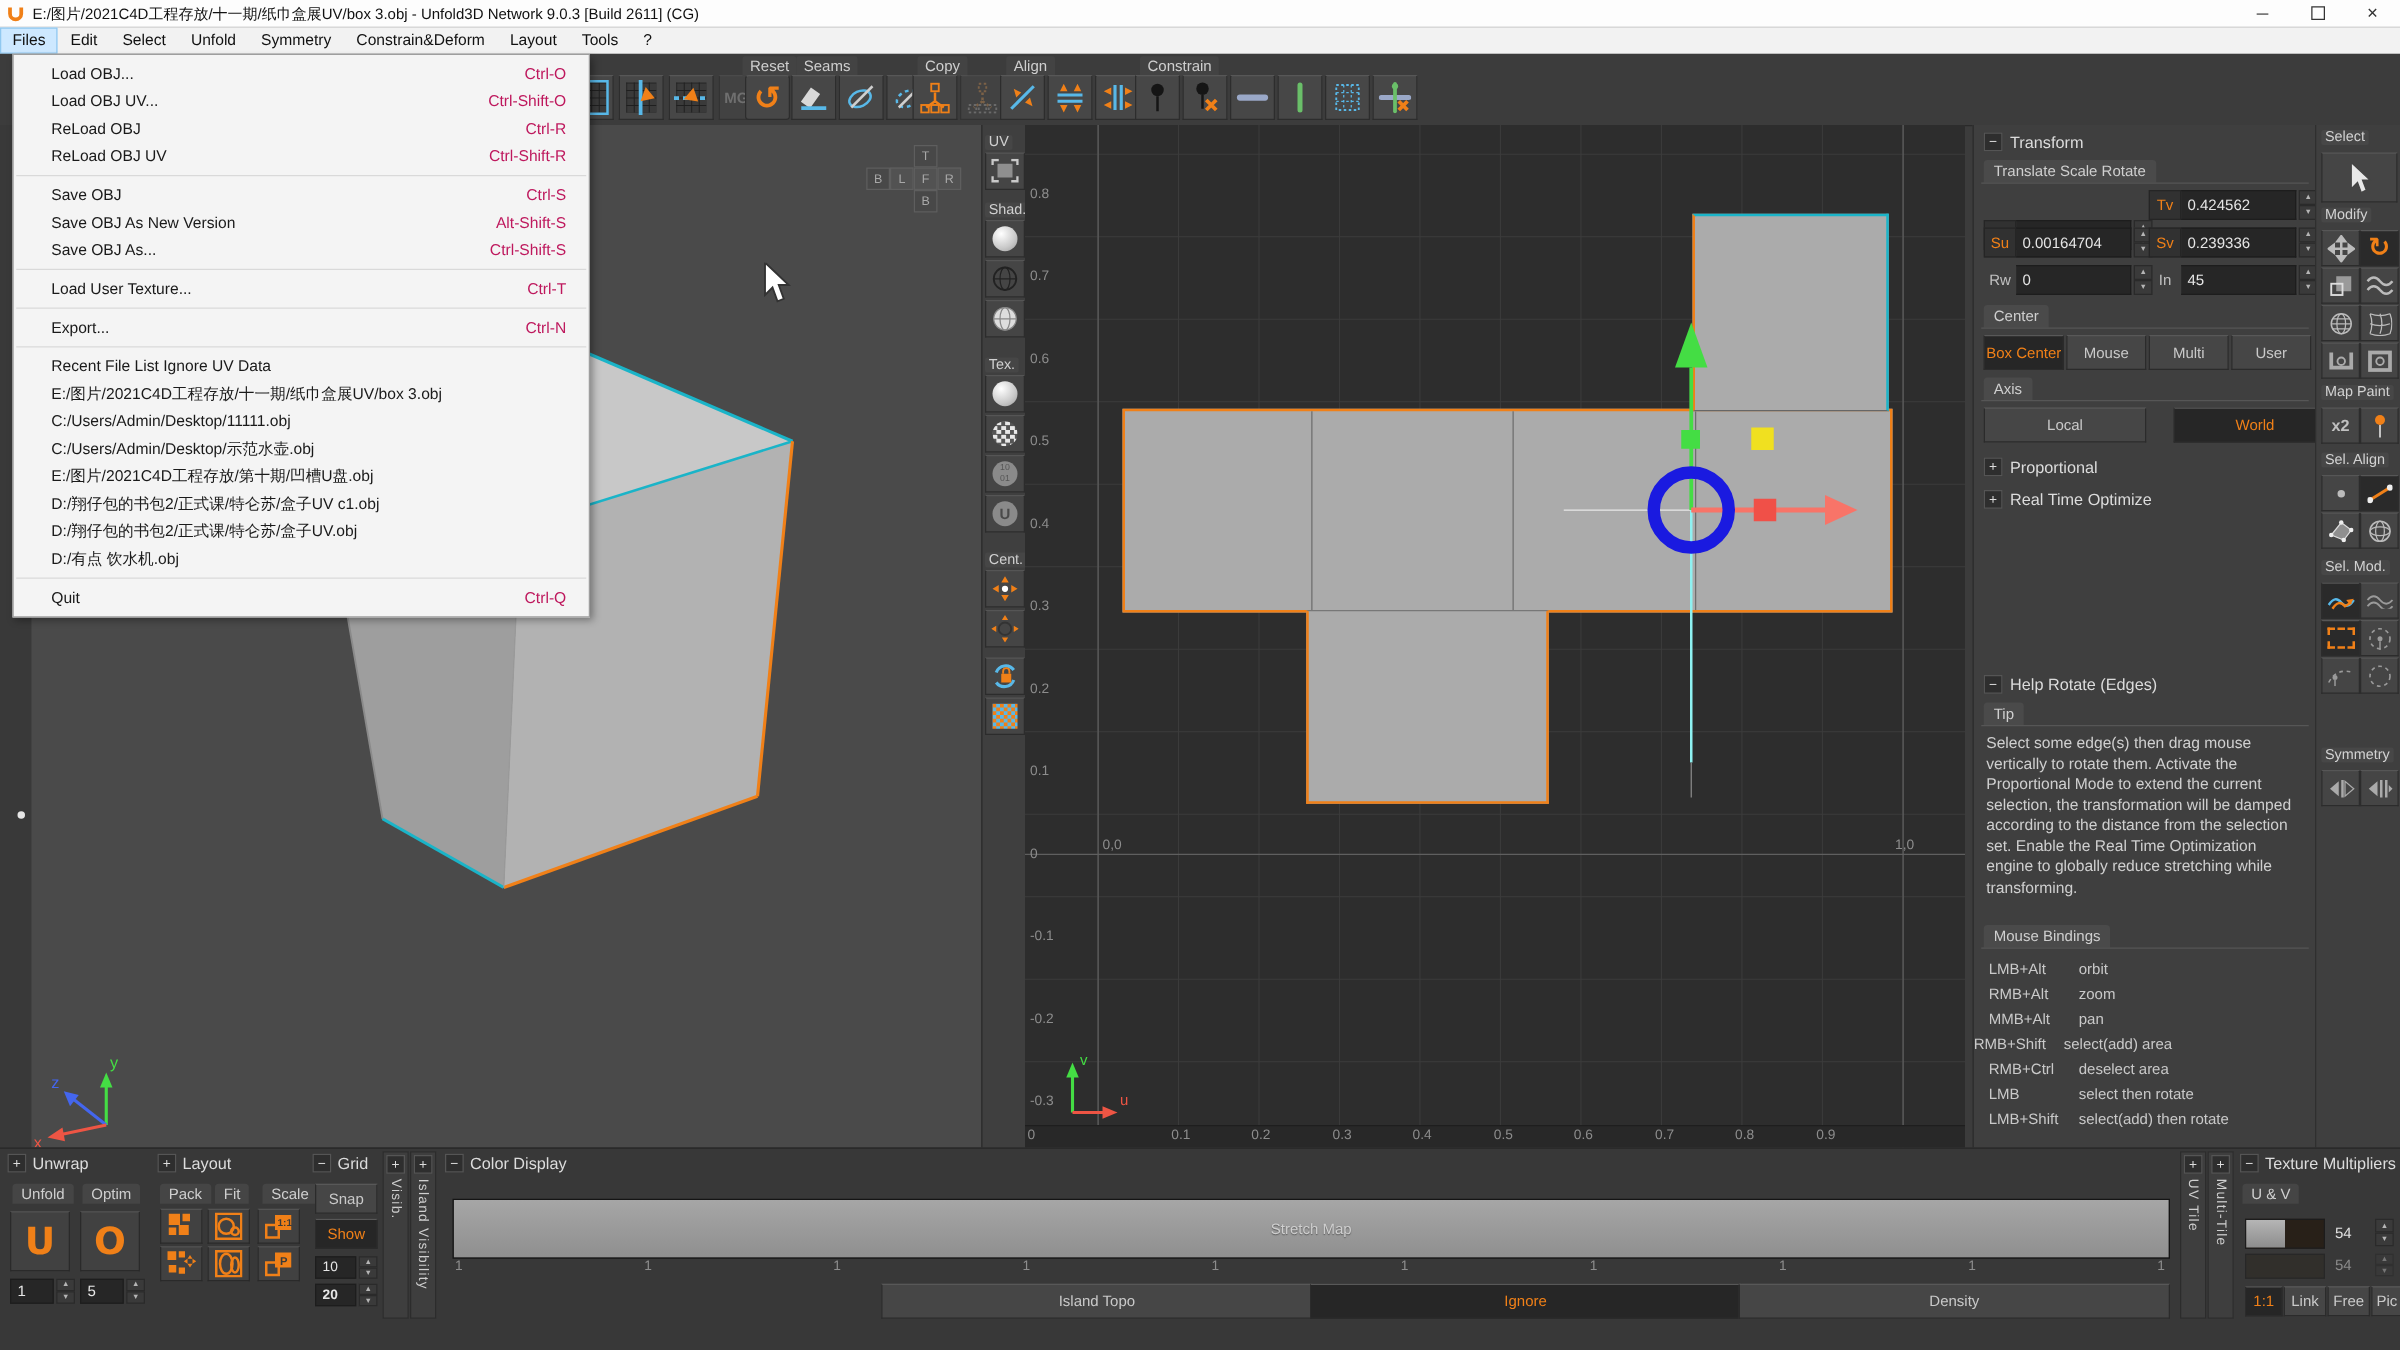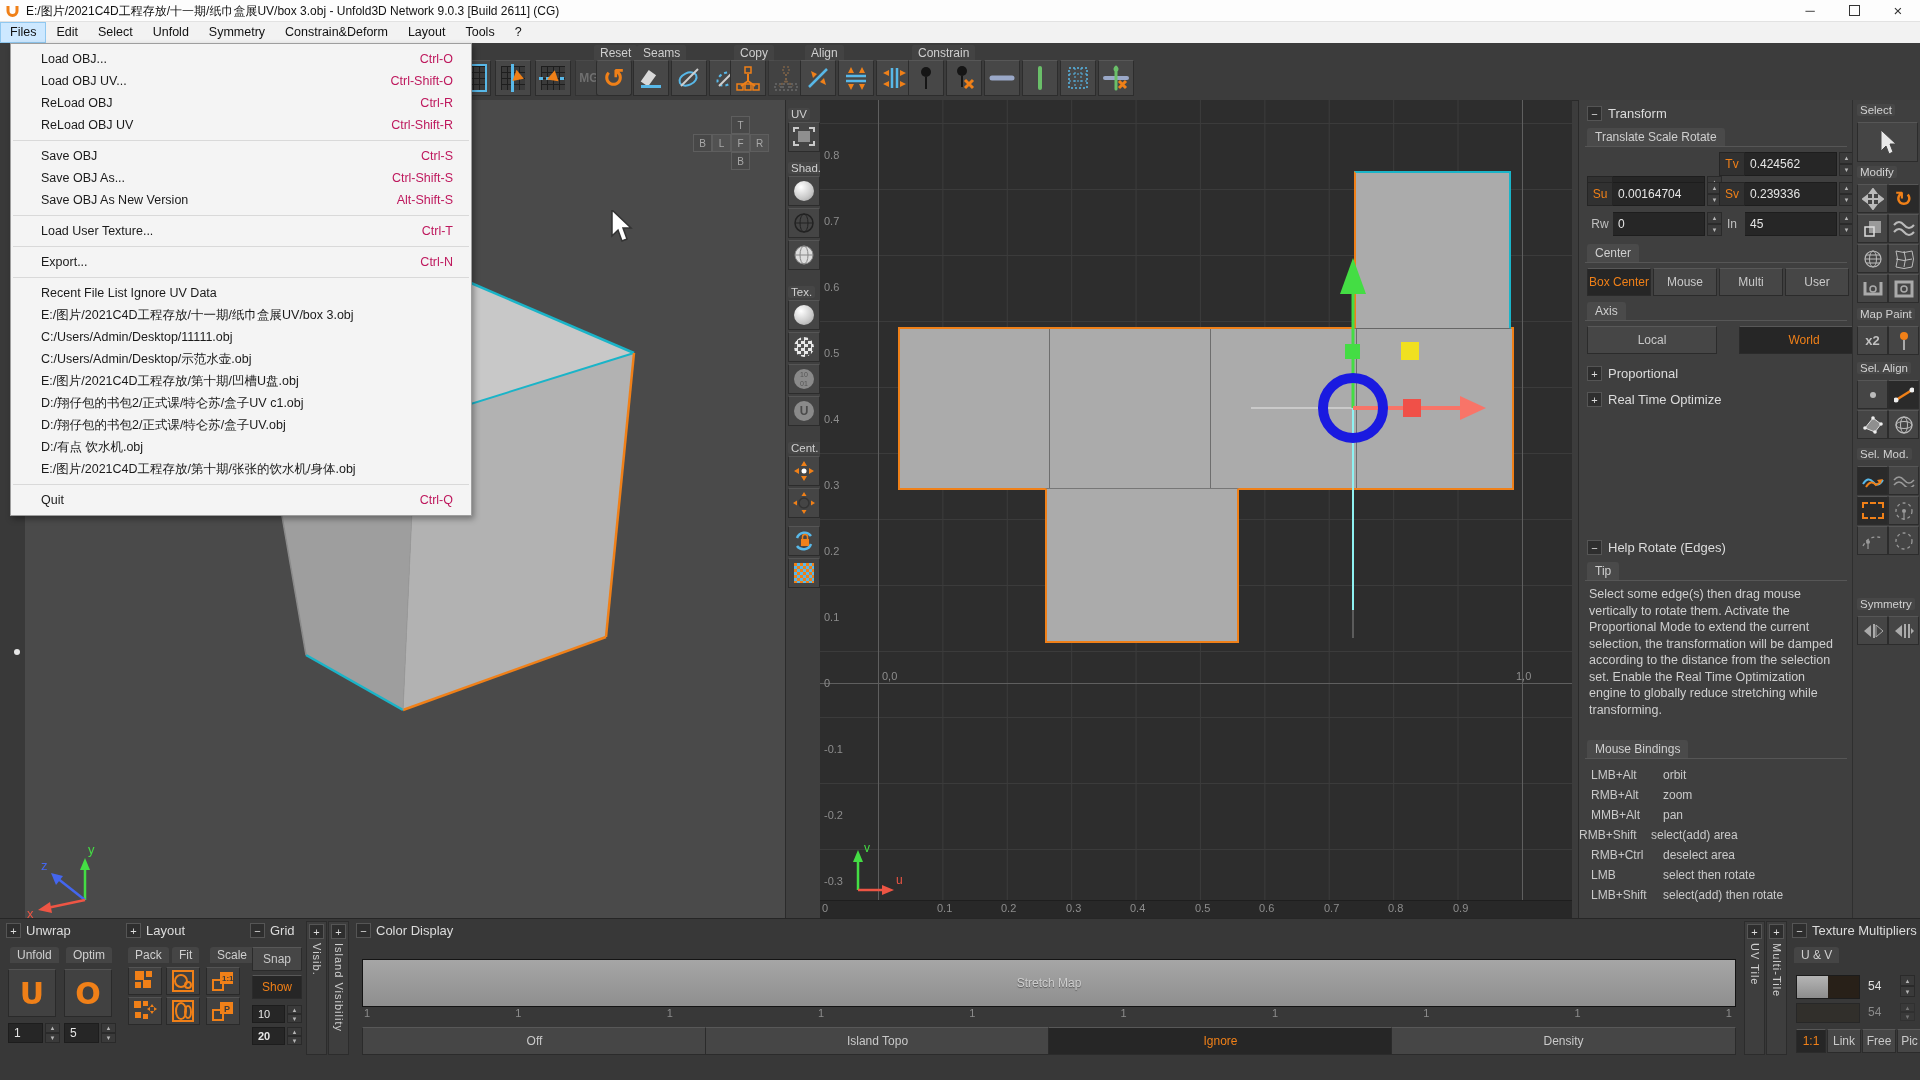--- a/index.html
+++ b/index.html
@@ -813,21 +813,20 @@
       <span class="uvlabel" style="position:static;">1</span>
       <span class="uvlabel" style="position:static;">1</span>
       <span class="uvlabel" style="position:static;">1</span>
       <span class="uvlabel" style="position:static;">1</span>
       <span class="uvlabel" style="position:static;">1</span>
       <span class="uvlabel" style="position:static;">1</span>
       <span class="uvlabel" style="position:static;">1</span>
       <span class="uvlabel" style="position:static;">1</span>
       <span class="uvlabel" style="position:static;">1</span>
     </div>
-    <div class="pbtn" style="left:362px;top:108px;width:343px;">Off</div>
     <div class="pbtn" style="left:705px;top:108px;width:343px;">Island Topo</div>
     <div class="pbtn on" style="left:1048px;top:108px;width:343px;">Ignore</div>
     <div class="pbtn" style="left:1391px;top:108px;width:343px;">Density</div>
 
     <div class="vstrip" style="left:1744px;top:2px;height:130px;">
       <span class="pm">+</span>
       <span class="vtxt">UV Tile</span>
     </div>
     <div class="vstrip" style="left:1766px;top:2px;height:130px;">
       <span class="pm">+</span>
@@ -875,27 +874,27 @@
     <div class="mrow">
         <span>ReLoad OBJ UV</span>
         <span class="sc">Ctrl-Shift-R</span>
       </div>
     <div class="msep"></div>
     <div class="mrow">
         <span>Save OBJ</span>
         <span class="sc">Ctrl-S</span>
       </div>
     <div class="mrow">
+        <span>Save OBJ As New Version</span>
+        <span class="sc">Alt-Shift-S</span>
+      </div>
+    <div class="mrow">
         <span>Save OBJ As...</span>
         <span class="sc">Ctrl-Shift-S</span>
       </div>
-    <div class="mrow">
-        <span>Save OBJ As New Version</span>
-        <span class="sc">Alt-Shift-S</span>
-      </div>
     <div class="msep"></div>
     <div class="mrow">
         <span>Load User Texture...</span>
         <span class="sc">Ctrl-T</span>
       </div>
     <div class="msep"></div>
     <div class="mrow">
         <span>Export...</span>
         <span class="sc">Ctrl-N</span>
       </div>
@@ -917,23 +916,20 @@
       </div>
     <div class="mrow">
         <span>D:/翔仔包的书包2/正式课/特仑苏/盒子UV c1.obj</span>
       </div>
     <div class="mrow">
         <span>D:/翔仔包的书包2/正式课/特仑苏/盒子UV.obj</span>
       </div>
     <div class="mrow">
         <span>D:/有点 饮水机.obj</span>
       </div>
-    <div class="mrow">
-        <span>E:/图片/2021C4D工程存放/第十期/张张的饮水机/身体.obj</span>
-      </div>
     <div class="msep"></div>
     <div class="mrow">
         <span>Quit</span>
         <span class="sc">Ctrl-Q</span>
       </div>
   </div>
 
 </div>
 
 </body></html>

